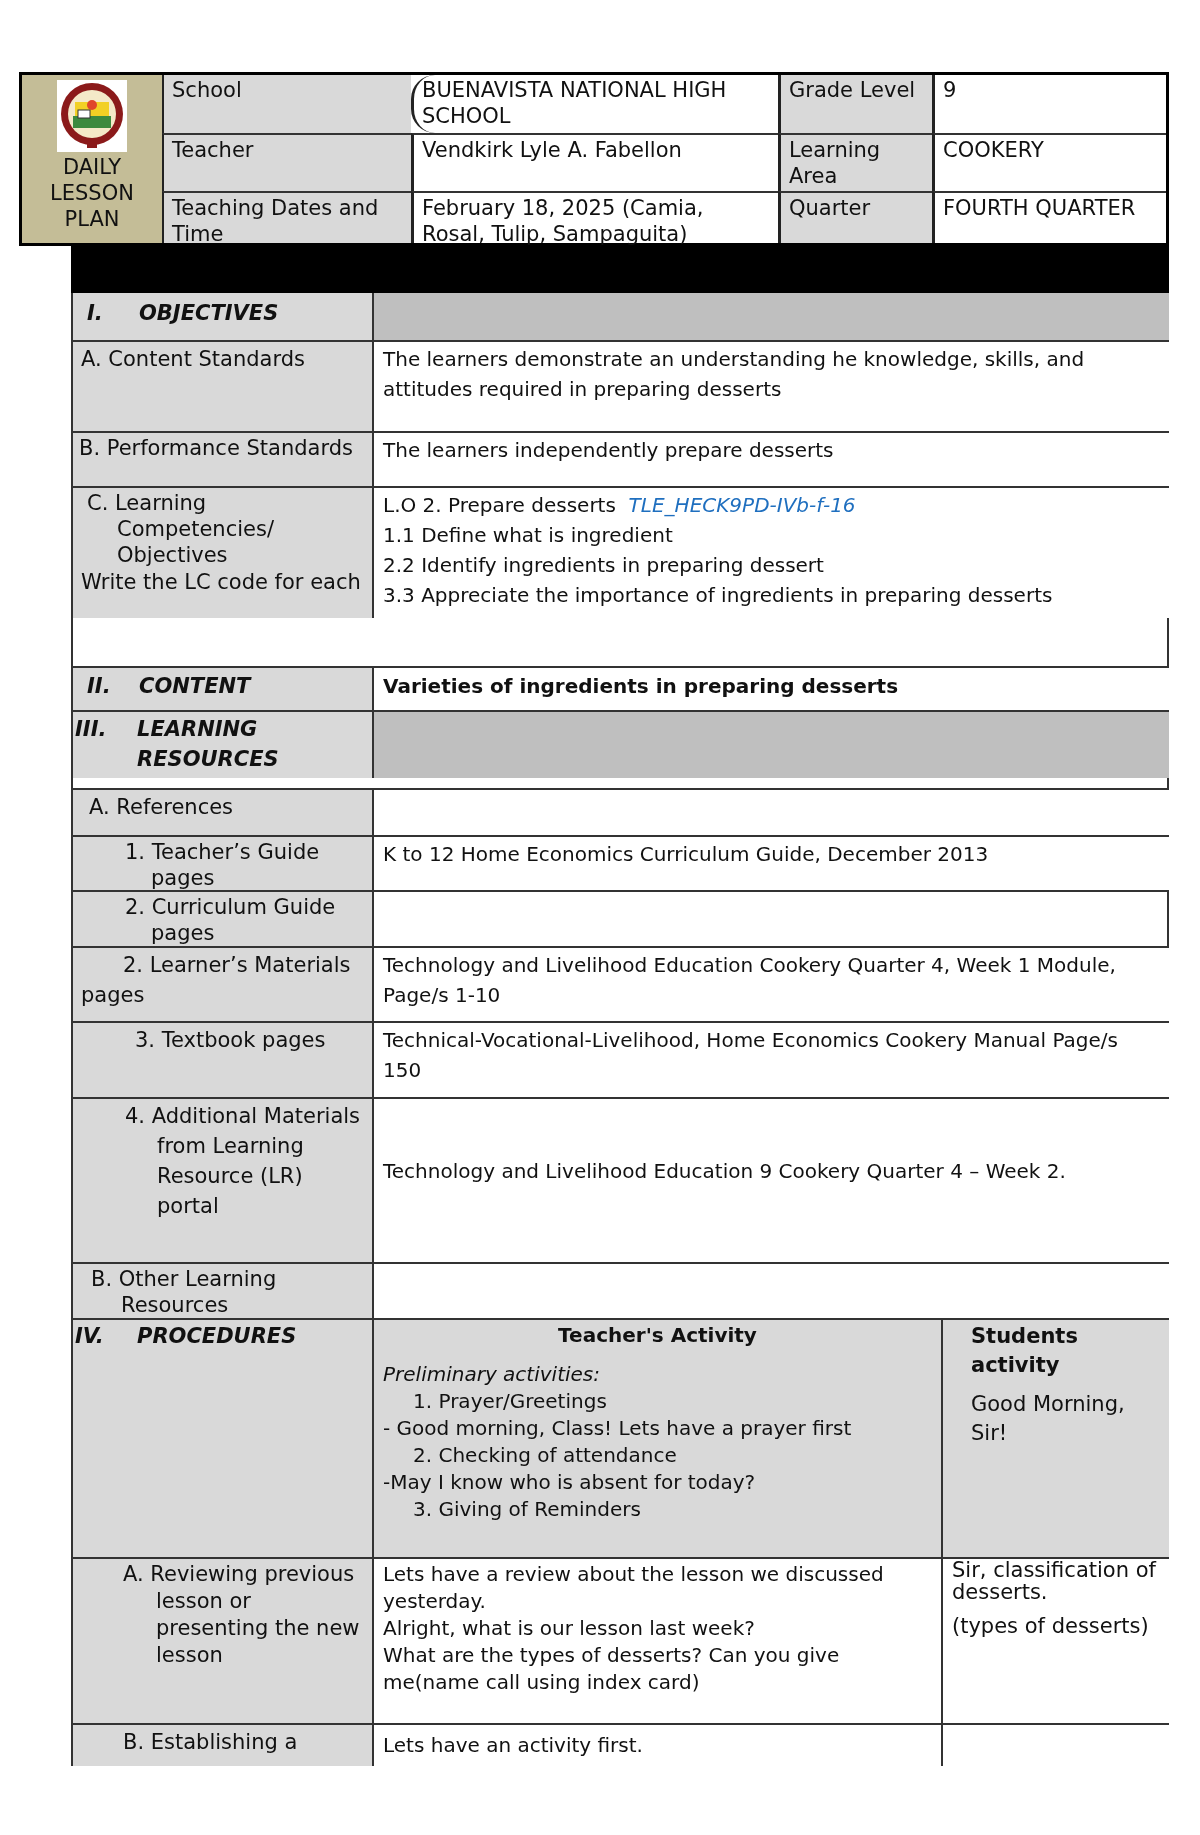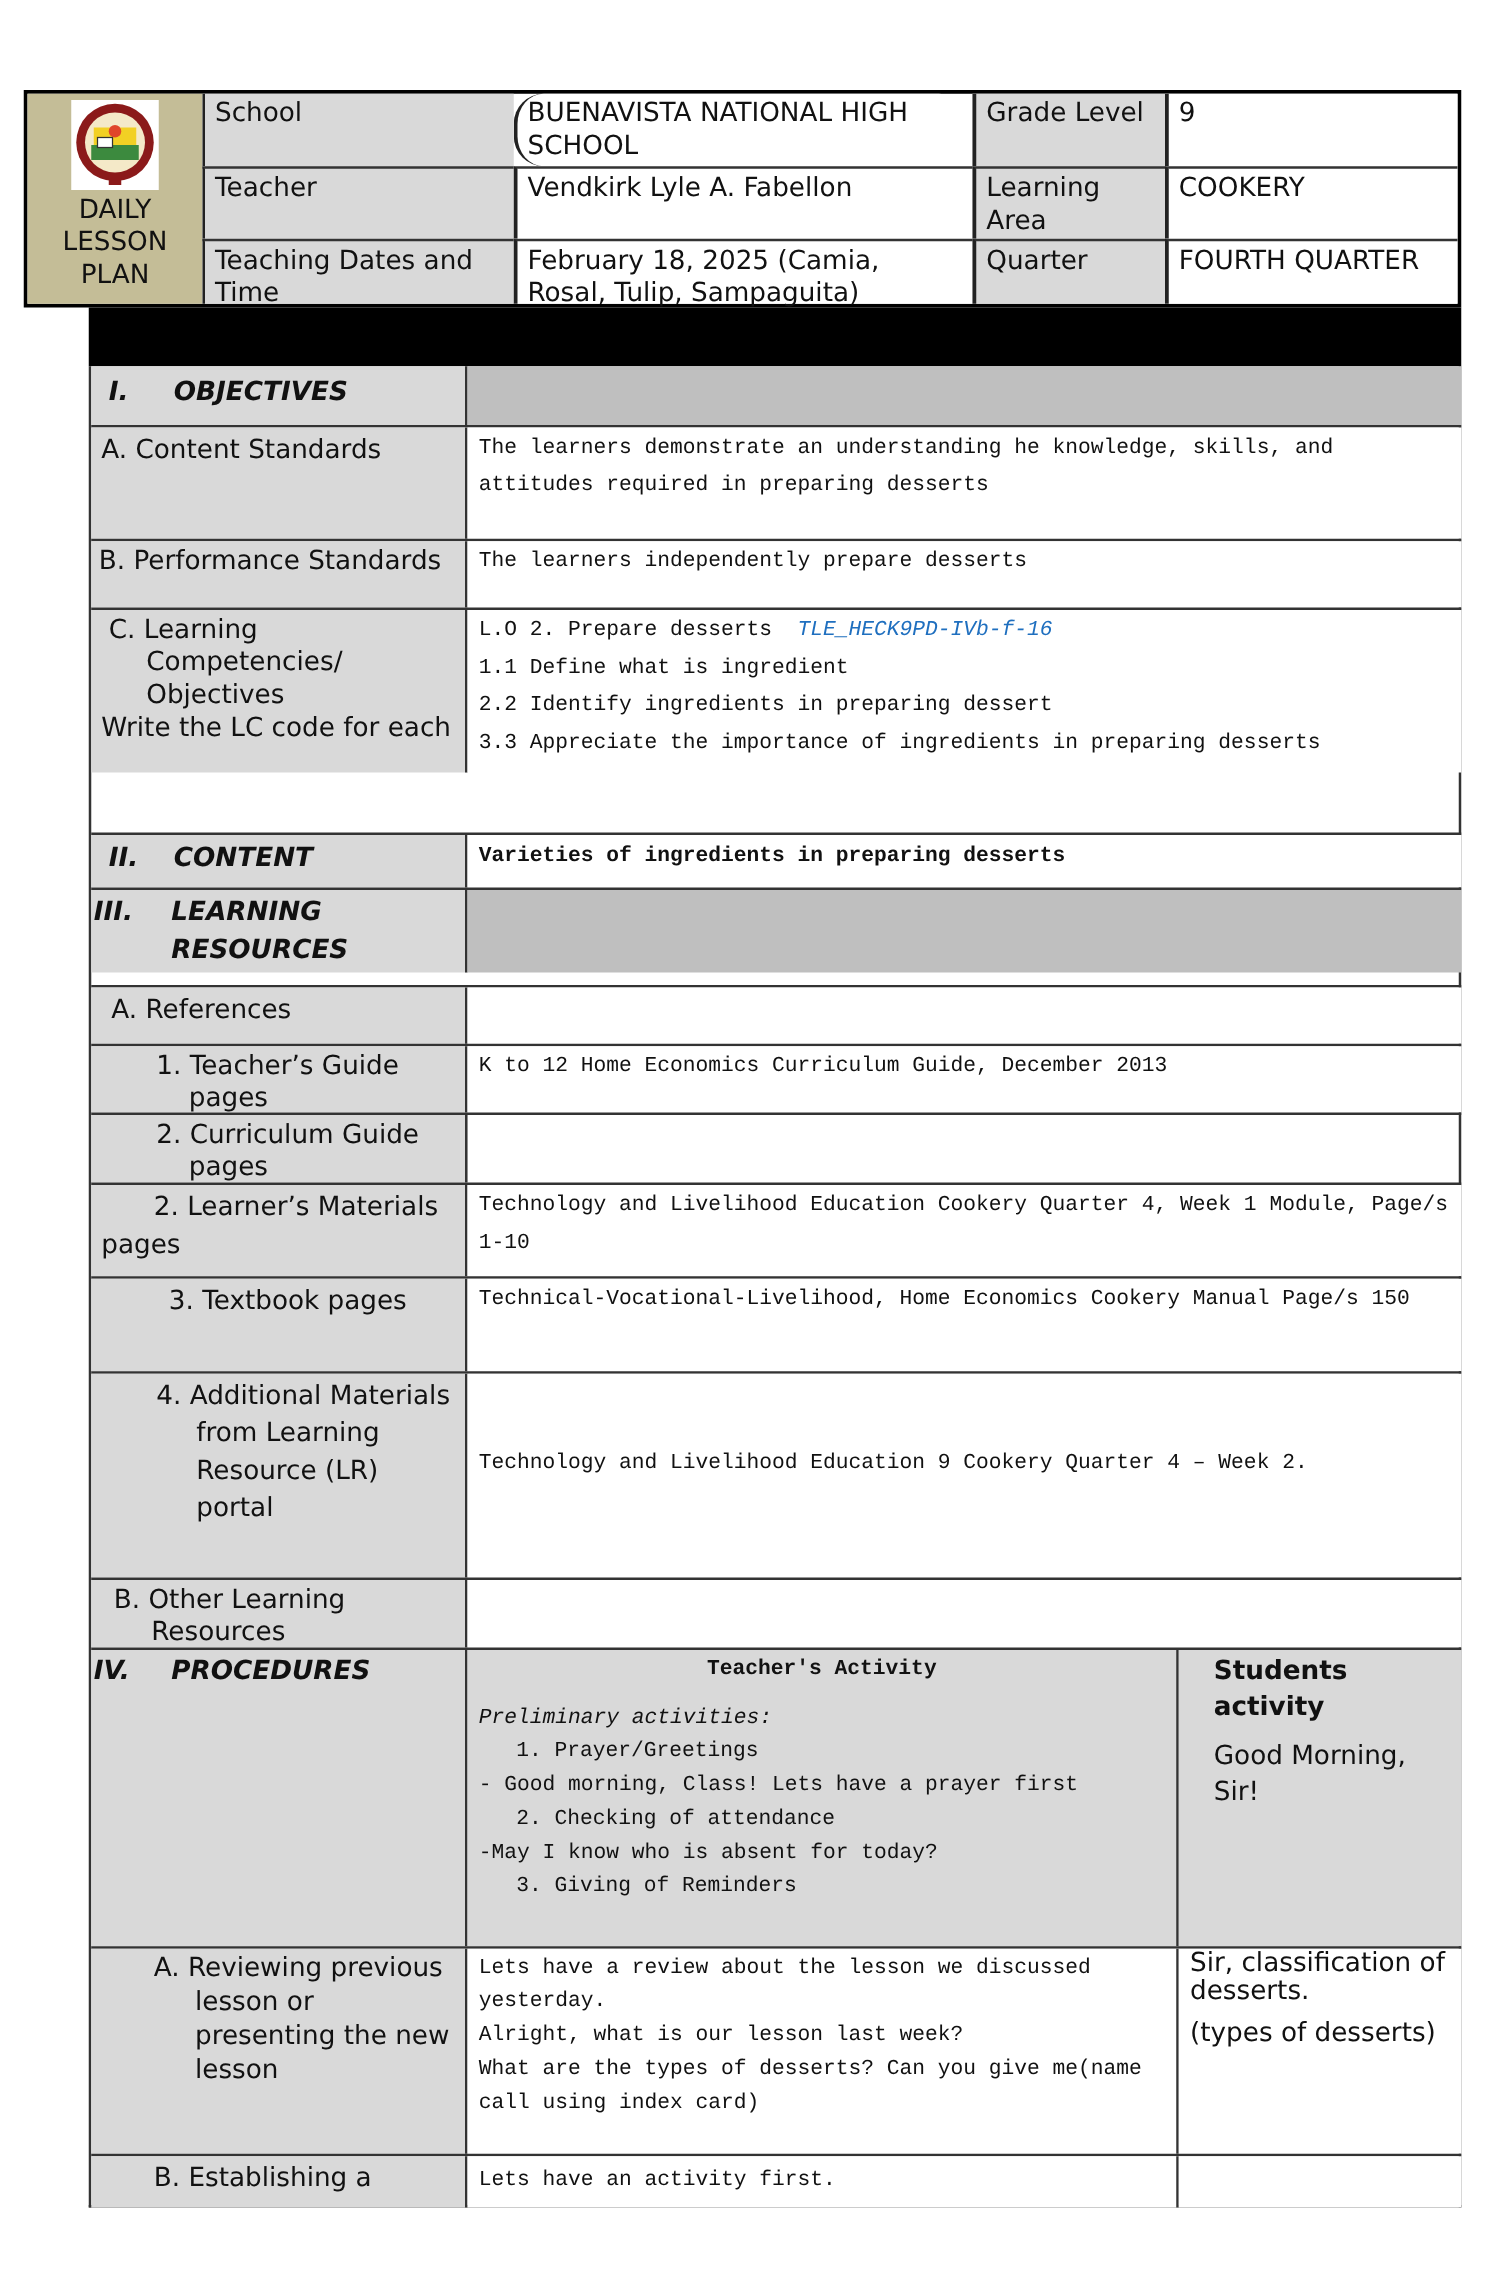--- a/index.html
+++ b/index.html
@@ -16,21 +16,21 @@
   .logo { width:70px; height:72px; margin:5px auto 0; background:#fff; position:relative; }
   .dlp { font-size:21px; line-height:26px; margin-top:2px; }
   .blackbar { position:absolute; left:71px; top:246px; width:1098px; height:47px; background:#000; }
   .main { position:absolute; left:71px; top:293px; width:1098px; height:1473px;
           border:2px solid #333; border-top:none; box-sizing:border-box; }
   .row { position:absolute; left:0; width:1096px; border-top:2px solid #333; box-sizing:border-box; }
   .lc { position:absolute; left:0; top:0; bottom:0; width:301px; background:#d9d9d9;
         border-right:2px solid #333; box-sizing:border-box; padding:2px 8px;
         font-size:21px; line-height:26px; }
   .rc { position:absolute; left:301px; top:0; bottom:0; right:0; box-sizing:border-box;
-        padding:2px 9px; font-size:17px; line-height:30px; background:#fff;font-family:Liberation Mono, monospace; }
+        padding:2px 9px; font-size:20px; line-height:30px; background:#fff; }
   .rc.shade { background:#bfbfbf; }
   .rc.split { right:226px; border-right:2px solid #333; }
   .sc { position:absolute; right:0; top:0; bottom:0; width:226px; box-sizing:border-box;
         padding:2px 9px; font-size:21px; line-height:24px; background:#fff; }
   .gray-bg { background:#d9d9d9 !important; }
   .sect { font-weight:bold; font-style:italic; }
   .sect .num { display:inline-block; width:52px; }
   .indentA { padding-left:36px; text-indent:-30px; }
   .sub { padding-left:57px; text-indent:-26px; }
   .code { color:#1f6fbf; font-style:italic; }

